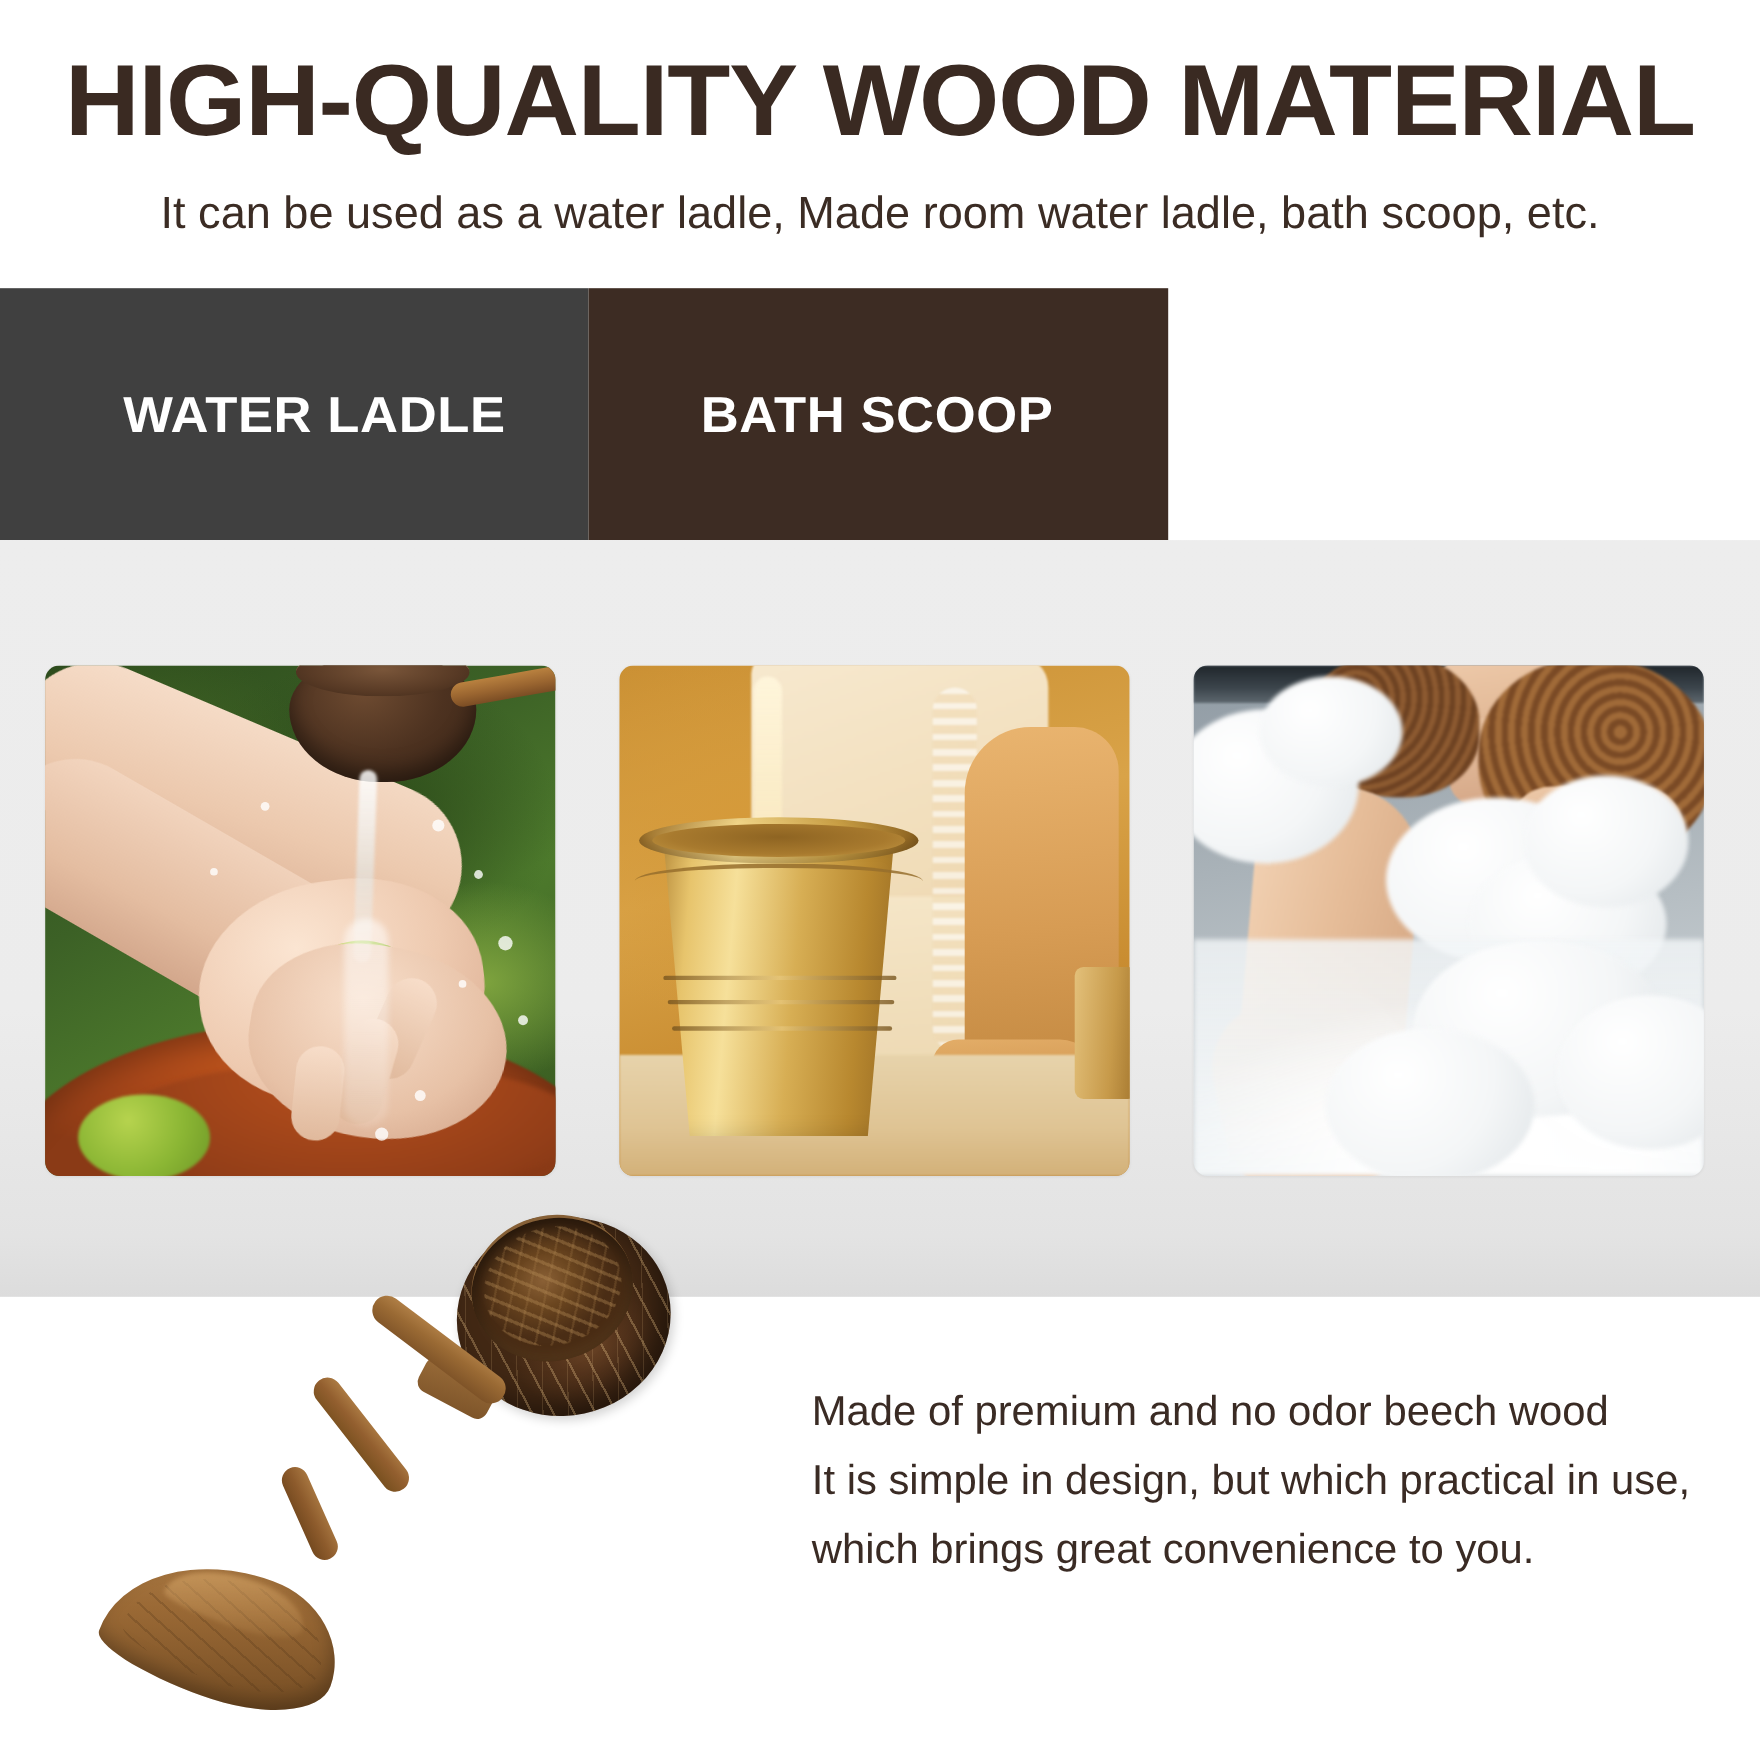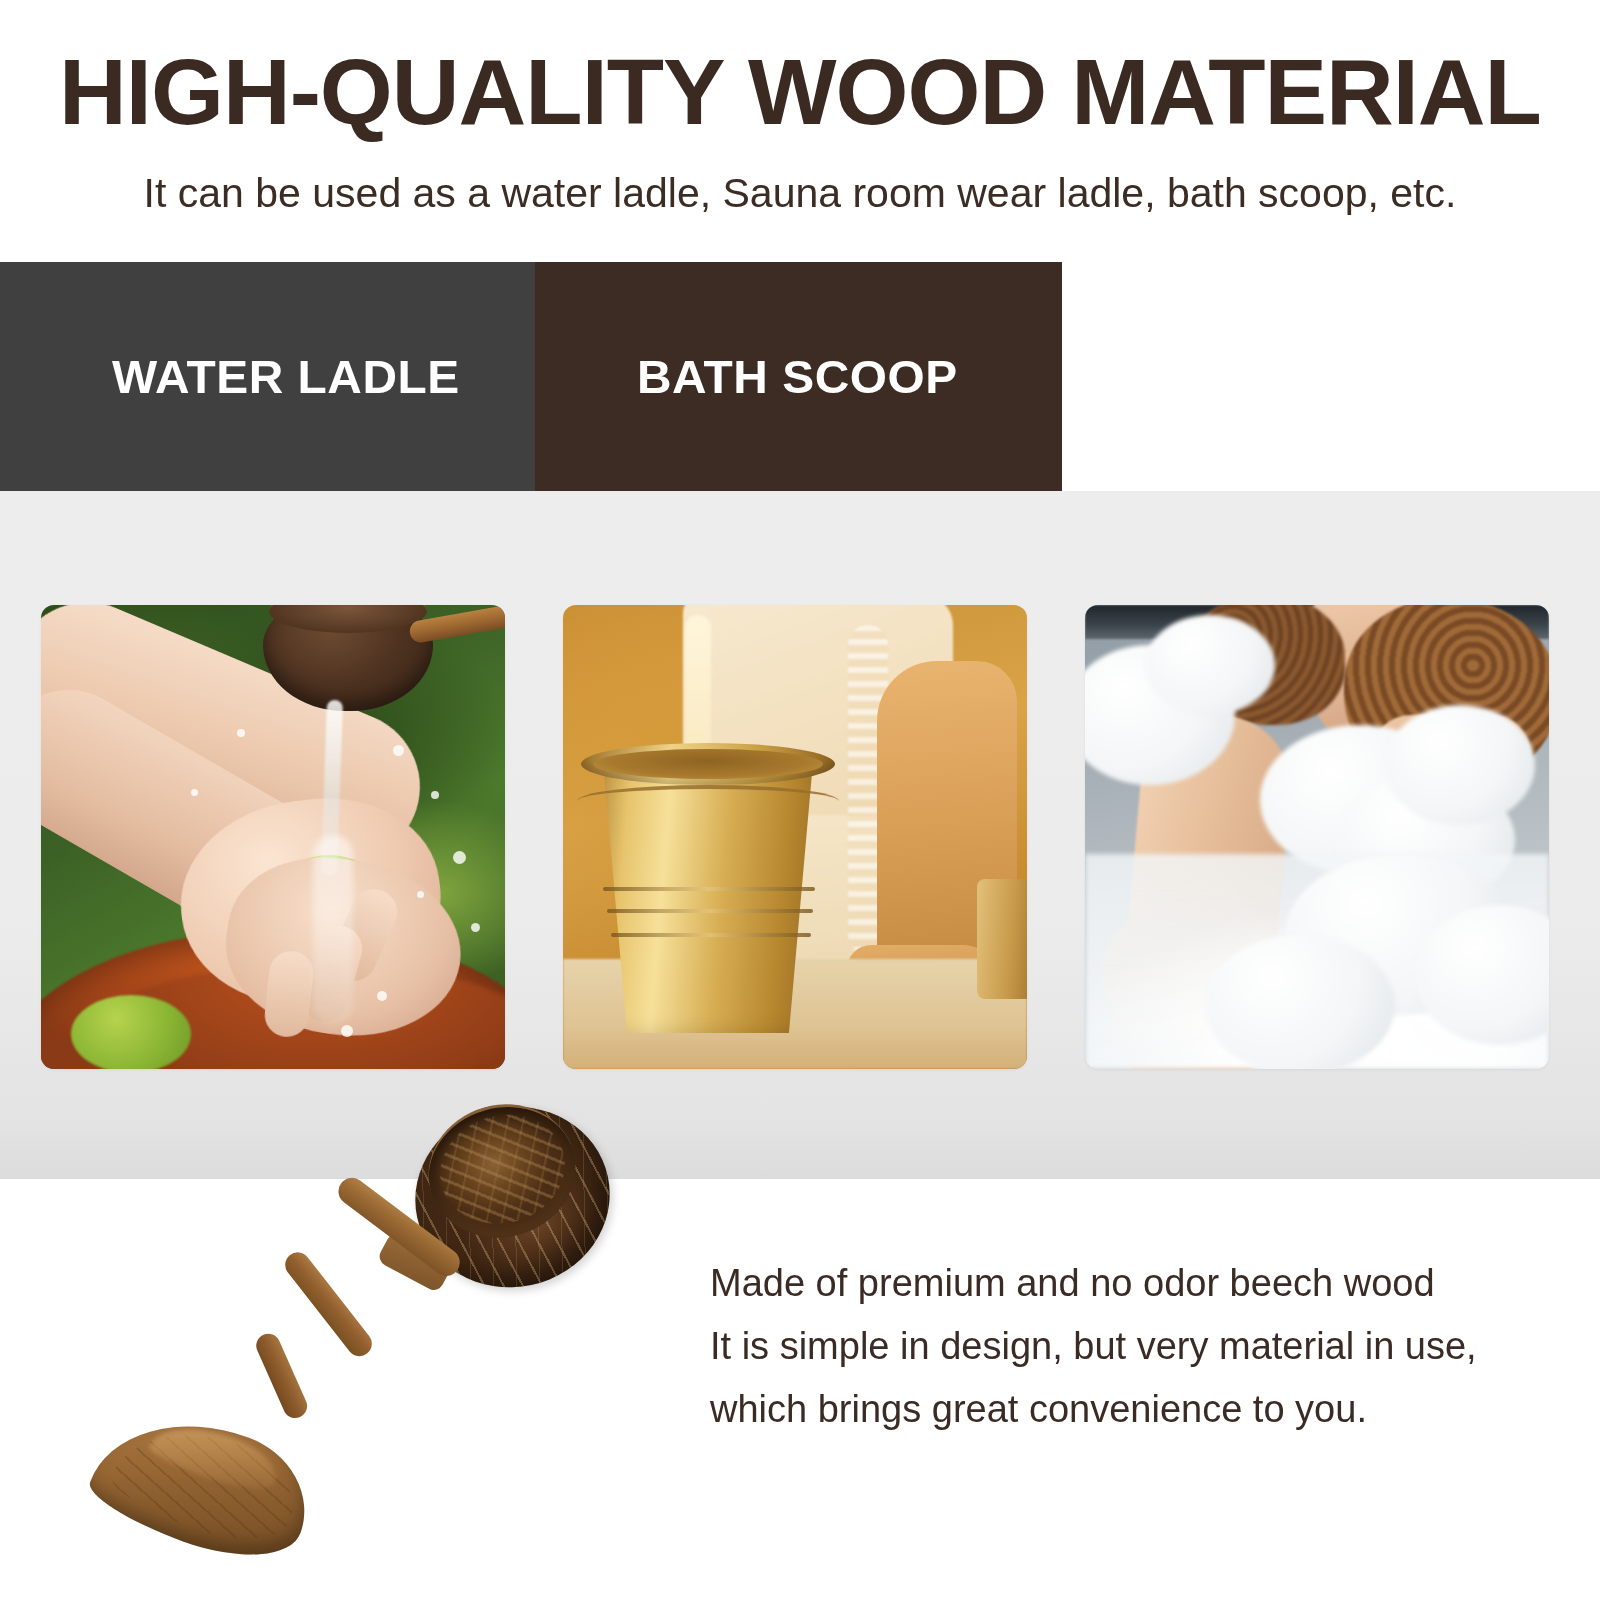--- a/index.html
+++ b/index.html
@@ -455,28 +455,28 @@
 
   
   #description {
     position:absolute; left:710px; top:1252px; width:790px;
     font-family:"Liberation Sans Narrow","Liberation Sans",sans-serif;
     font-size:38px;
     line-height:63px;
     color:#3a2b24;
     font-weight:400;
   }
-  #description p { white-space:nowrap; }
+  #description p { white-space:nowrap;margin-left:28px; }
 </style>
 </head>
 <body>
 
 <div id="header">
   <div id="page-title">HIGH-QUALITY WOOD MATERIAL</div>
-  <div id="page-subtitle">It can be used as a water ladle, Sauna room wear ladle, bath scoop, etc.</div>
+  <div id="page-subtitle">It can be used as a water ladle, Made room water ladle, bath scoop, etc.</div>
 </div>
 
 <div id="tab-bar">
   <div class="tab" id="tab-0">
     <span class="tab-label">WATER LADLE</span>
   </div>
   <div class="tab" id="tab-2">
     <span class="tab-label">BATH SCOOP</span>
   </div>
 </div>
@@ -572,15 +572,15 @@
   <div id="ladle-neck"></div>
   <div id="ladle-handle-upper"></div>
   <div id="ladle-handle-mid"></div>
   <div id="ladle-handle-low"></div>
   <div id="ladle-tip"></div>
   <div id="ladle-tip-hl"></div>
 </div>
 
 <div id="description">
   <p>Made of premium and no odor beech wood</p>
-  <p>It is simple in design, but very material in use,</p>
+  <p>It is simple in design, but which practical in use,</p>
   <p>which brings great convenience to you.</p>
 </div>
 
 </body></html>

